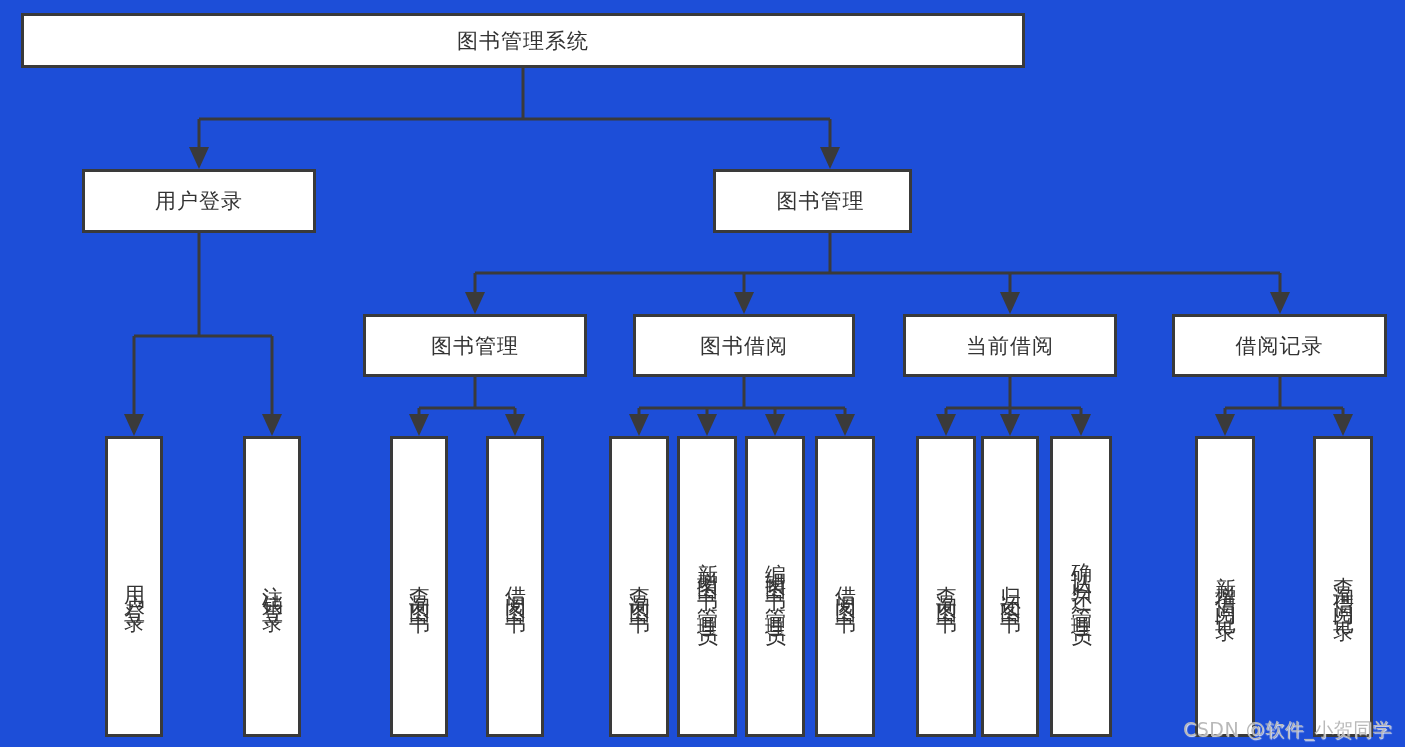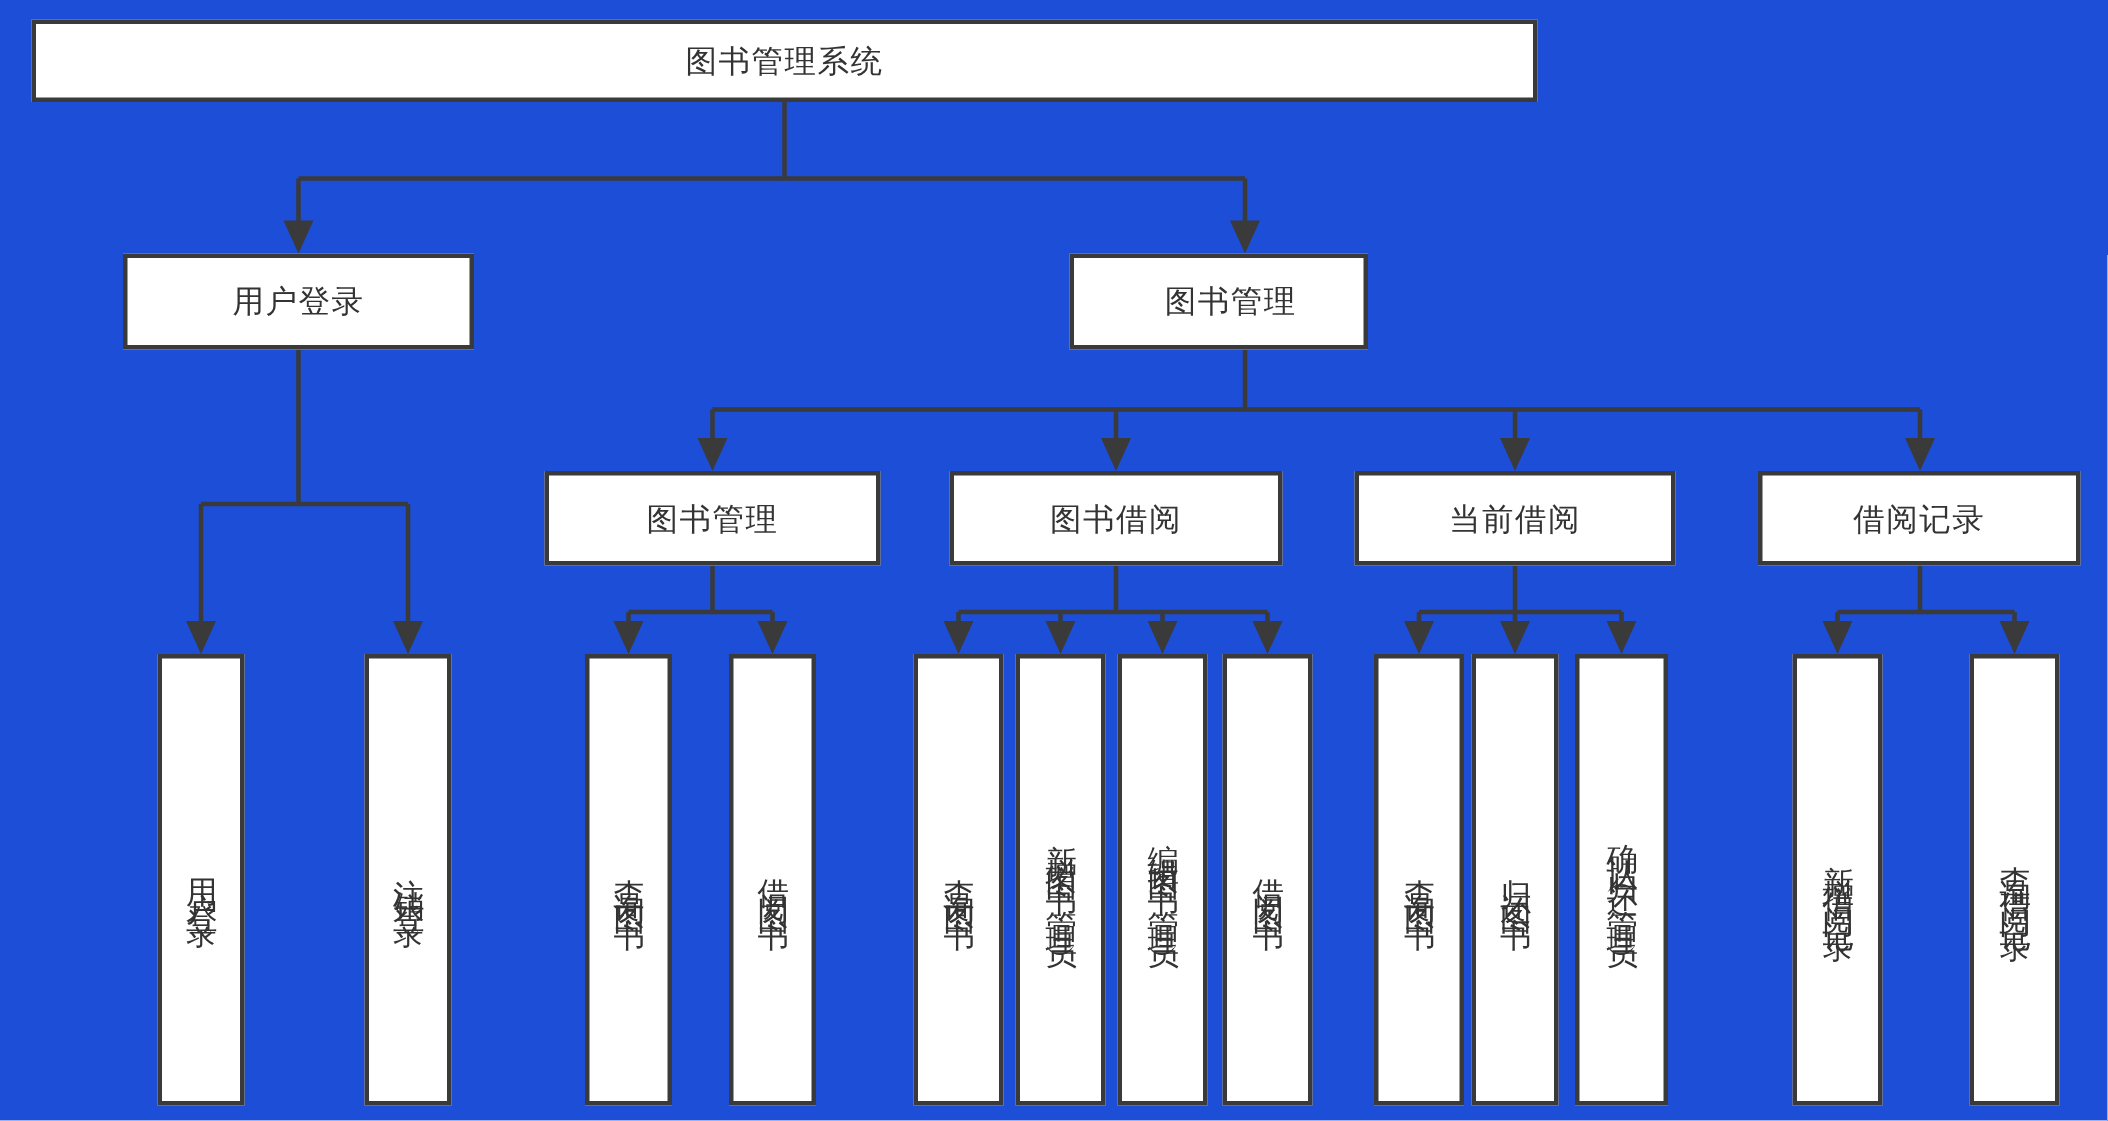--- a/index.html
+++ b/index.html
@@ -111,14 +111,15 @@
   <div class="box v" style="left:745px; top:436px; width:60px; height:301px;">编辑图书（管理员）</div>
   <div class="box v" style="left:815px; top:436px; width:60px; height:301px;">借阅图书</div>
 
   <div class="box v" style="left:916px; top:436px; width:60px; height:301px;">查询图书</div>
   <div class="box v" style="left:981px; top:436px; width:58px; height:301px;">归还图书</div>
   <div class="box v" style="left:1050px; top:436px; width:62px; height:301px;">确认归还（管理员）</div>
 
   <div class="box v" style="left:1195px; top:436px; width:60px; height:301px;">新增借阅记录</div>
   <div class="box v" style="left:1313px; top:436px; width:60px; height:301px;">查询借阅记录</div>
 
+  <div class="watermark">CSDN @软件_小贺同学</div>
 
 </div>
 
 </body></html>

